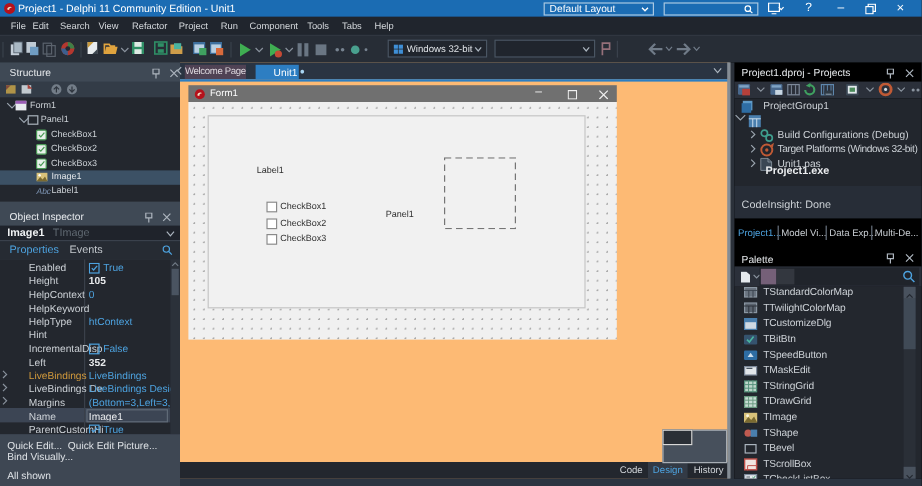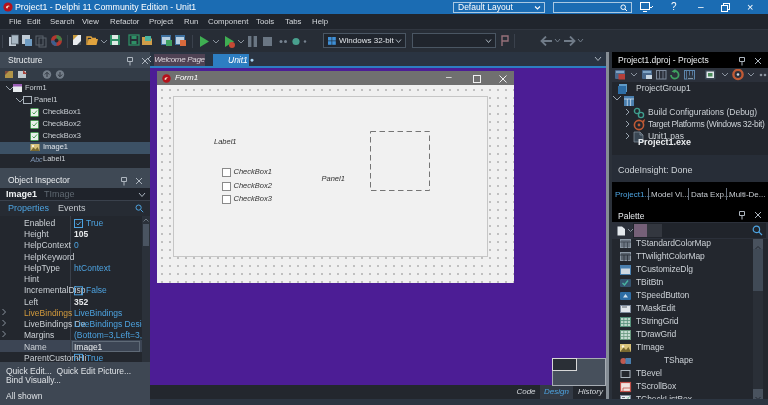--- a/index.html
+++ b/index.html
@@ -307,21 +307,21 @@
     <div class="abs" style="left:143px;top:8px;width:6px;height:22px;background:#4a5461;"></div>
   </div>
 
   <div class="abs" style="left:0;top:310px;width:150px;height:43px;background:#3e4753;">
     <div class="abs" style="left:6px;top:3.5px;font-size:8.5px;color:#dde1e5;white-space:nowrap;">Quick Edit...&nbsp;&nbsp;Quick Edit Picture...</div>
     <div class="abs" style="left:6px;top:13px;font-size:8.5px;color:#dde1e5;">Bind Visually...</div>
     <div class="abs" style="left:6px;top:28.5px;font-size:8.5px;color:#dde1e5;">All shown</div>
   </div>
 </div>
 
-<div class="abs" style="left:150px;top:52px;width:458px;height:353px;background:#4c1d95;font-style:italic;" id="center">
+<div class="abs" style="left:150px;top:52px;width:458px;height:353px;background:#fdba74;" id="center">
 
   <div class="abs" style="left:0;top:0;width:458px;height:14px;background:#2a3442;"></div>
   <svg class="abs" style="left:-4px;top:3px;" width="7" height="8" viewBox="0 0 7 8">
         <path d="M5 1 L2 4 L5 7" stroke="#aab4be" fill="none"></path>
       </svg>
   <div class="abs" style="left:4px;top:2px;width:51px;height:12px;background:#4f4254;color:#ddd8de;font-size:8px;line-height:12px;text-align:center;white-space:nowrap;overflow:hidden;letter-spacing:-0.3px;">Welcome Page</div>
   <div class="abs" style="left:63px;top:2px;width:36px;height:12px;background:#2d7ec2;color:#fff;font-size:8.5px;line-height:12px;">
     <span style="padding-left:15px;">Unit1</span><span style="color:#a8d4f2;font-size:7px;position:relative;top:-1px;">&nbsp;●</span>
   </div>
   <div class="abs" style="left:0;top:14px;width:458px;height:2px;background:#2d7ec2;"></div>
@@ -496,21 +496,21 @@
   <div class="abs" style="left:4px;top:187px;width:156px;height:160px;background:#23272e;overflow:hidden;font-size:8.5px;color:#ccd1d6;letter-spacing:-0.1px;" id="pallist">
     <div class="abs" style="left:24px;top:-1px;line-height:11px;">TStandardColorMap</div>
     <div class="abs" style="left:24px;top:12px;line-height:11px;">TTwilightColorMap</div>
     <div class="abs" style="left:24px;top:25px;line-height:11px;">TCustomizeDlg</div>
     <div class="abs" style="left:24px;top:38px;line-height:11px;">TBitBtn</div>
     <div class="abs" style="left:24px;top:51px;line-height:11px;">TSpeedButton</div>
     <div class="abs" style="left:24px;top:64px;line-height:11px;">TMaskEdit</div>
     <div class="abs" style="left:24px;top:77px;line-height:11px;">TStringGrid</div>
     <div class="abs" style="left:24px;top:90px;line-height:11px;">TDrawGrid</div>
     <div class="abs" style="left:24px;top:103px;line-height:11px;">TImage</div>
-    <div class="abs" style="left:24px;top:116px;line-height:11px;margin-left:28px;">TShape</div>
+    <div class="abs" style="left:24px;top:116px;line-height:11px;">TShape</div>
     <div class="abs" style="left:24px;top:129px;line-height:11px;">TBevel</div>
     <div class="abs" style="left:24px;top:142px;line-height:11px;">TScrollBox</div>
     <div class="abs" style="left:24px;top:155px;line-height:11px;">TCheckListBox</div>
     <svg class="abs" style="left:8px;top:-1px;" width="12" height="166" viewBox="0 0 12 166">
       <g transform="translate(0,1)">
             <rect x="0.5" y="0.5" width="10" height="8" fill="#6a7480" stroke="#8a96a2"></rect>
             <path d="M0 3 H11 M4 3 V9 M7.5 3 V9" stroke="#3a424c" stroke-width="0.8"></path>
           </g>
       <g transform="translate(0,14)">
             <rect x="0.5" y="0.5" width="10" height="8" fill="#5a636e" stroke="#8a96a2"></rect>

